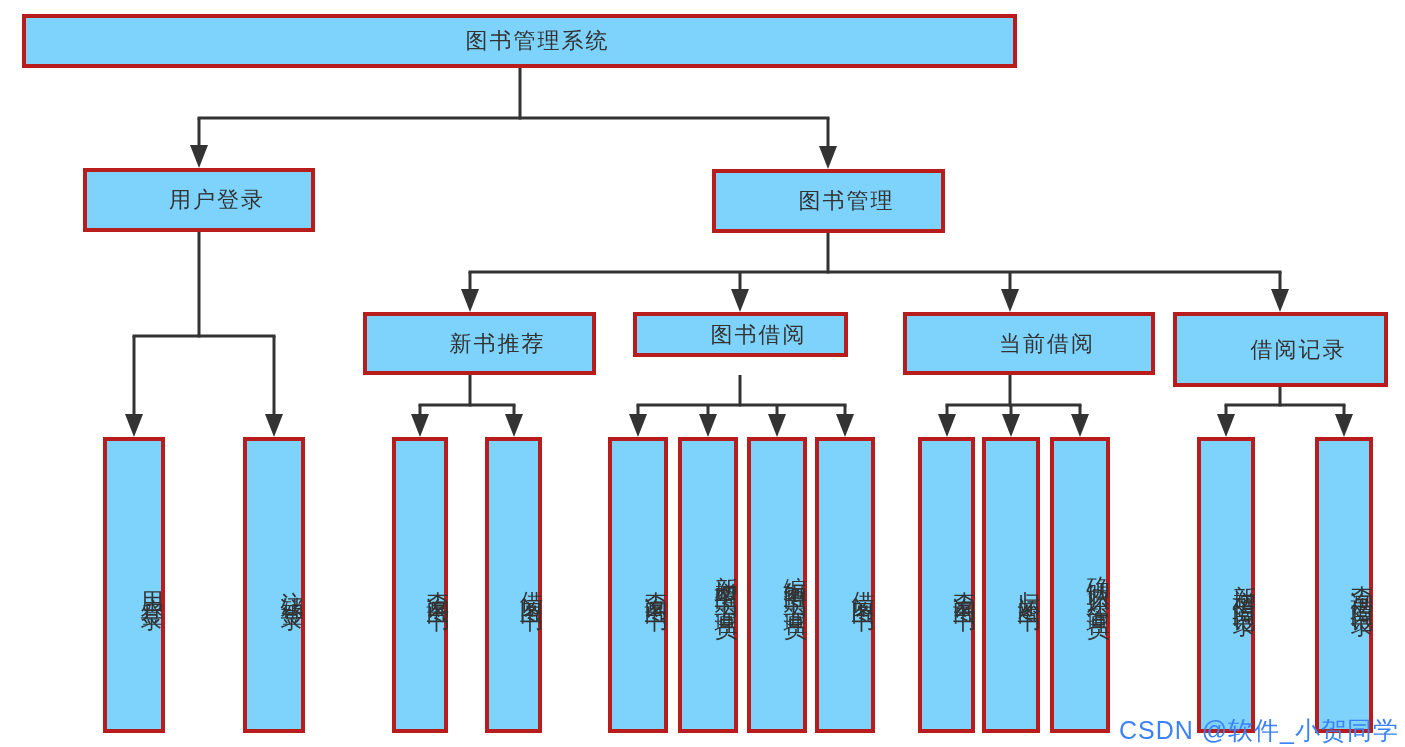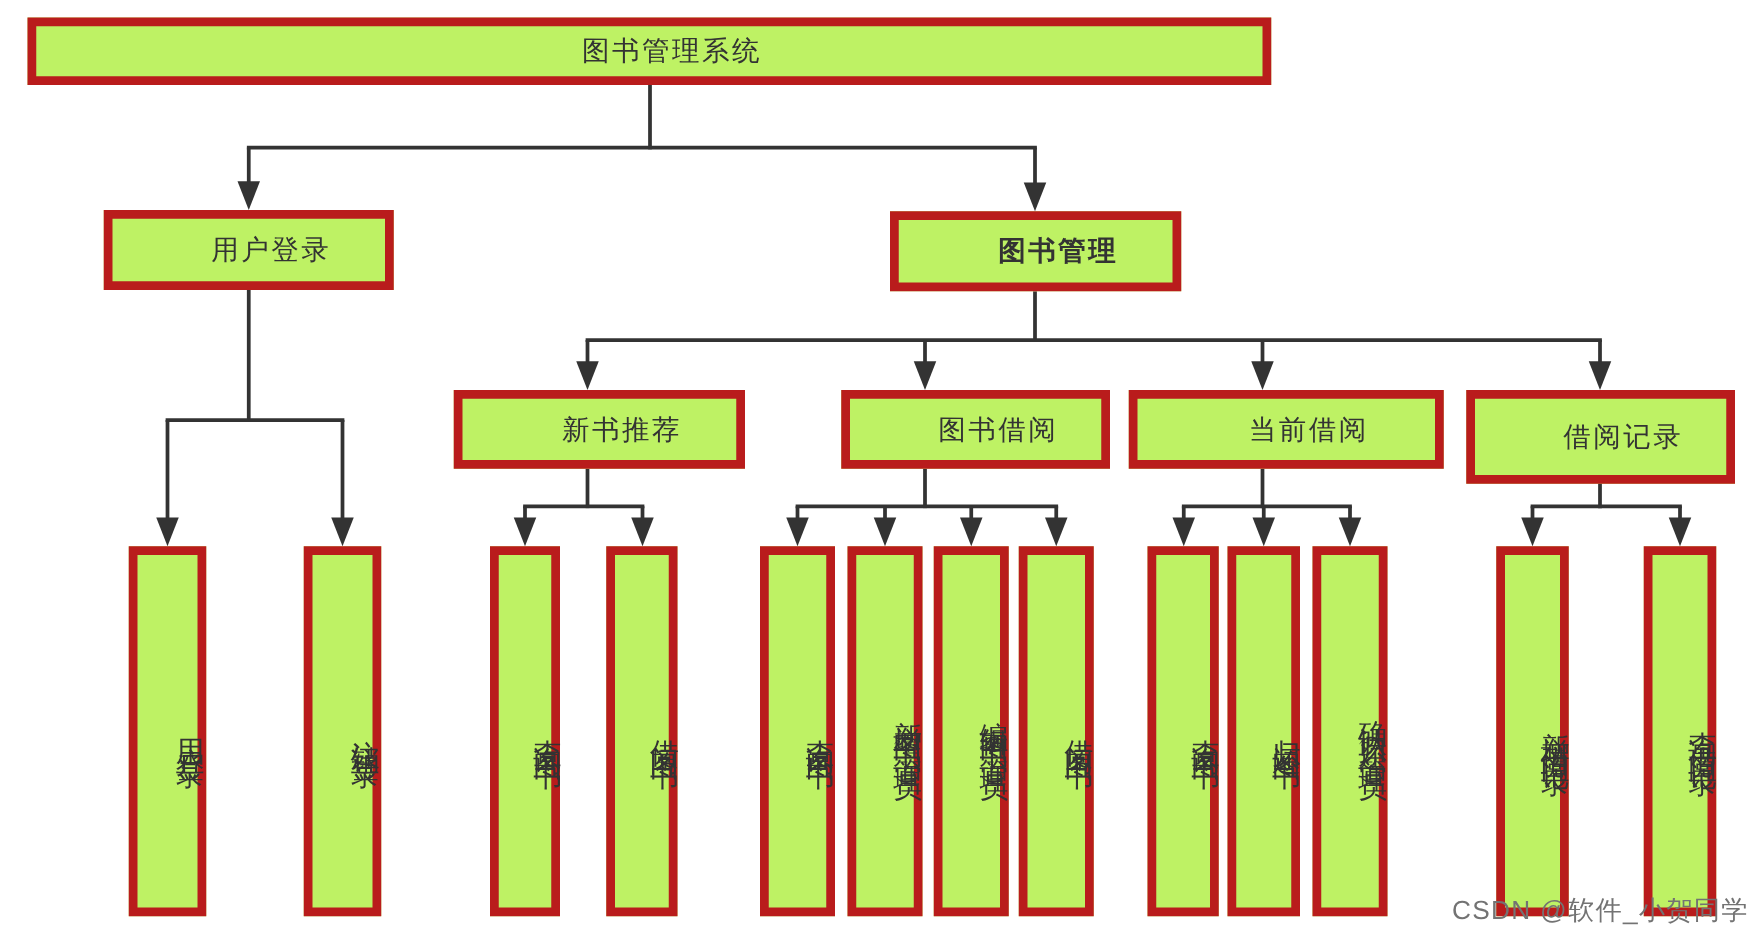--- a/index.html
+++ b/index.html
@@ -12,22 +12,22 @@
     font-family: "Liberation Sans", "DejaVu Sans", sans-serif;
   }
   #edges {
     position: absolute;
     left: 0; top: 0;
     z-index: 0;
   }
   .node {
     position: absolute;
     box-sizing: border-box;
-    border: 7px solid #b91c1c;
-    background: #bef264;
+    border: 4px solid #b91c1c;
+    background: #7dd3fc;
     color: #333333;
     display: flex;
     align-items: center;
     justify-content: center;
     z-index: 1;
     font-size: 22px;
     letter-spacing: 2px;
     white-space: nowrap;
     padding-left: 36px;
   }
@@ -37,23 +37,23 @@
     font-size: 23px;
     letter-spacing: 6px;
     line-height: 1;
     white-space: normal;
   }
   .watermark {
     position: absolute;
     right: 6px;
     top: 714px;
     z-index: 3;
-    font-size: 21px;
+    font-size: 25px;
     letter-spacing: 1px;
-    color: #737373;
+    color: #3b82f6;
     white-space: nowrap;
   }
 </style>
 </head>
 <body>
 
 <div class="canvas">
 
   <svg id="edges" width="1405" height="747">
       <line x1="520" y1="68" x2="520" y2="119.5" stroke="#333333" stroke-width="3"></line>
@@ -106,24 +106,24 @@
       <polygon points="1071,414 1089,414 1080,437" fill="#333333"></polygon>
       <line x1="1226" y1="405" x2="1226" y2="417" stroke="#333333" stroke-width="3"></line>
       <polygon points="1217,414 1235,414 1226,437" fill="#333333"></polygon>
       <line x1="1344" y1="405" x2="1344" y2="417" stroke="#333333" stroke-width="3"></line>
       <polygon points="1335,414 1353,414 1344,437" fill="#333333"></polygon>
     </svg>
 
   <div class="node" style="left:22px; top:14px; width:995px; height:54px;">图书管理系统</div>
 
   <div class="node" style="left:83px; top:168px; width:232px; height:64px;">用户登录</div>
-  <div class="node" style="left:712px; top:169px; width:233px; height:64px;font-weight:bold;">图书管理</div>
+  <div class="node" style="left:712px; top:169px; width:233px; height:64px;">图书管理</div>
 
   <div class="node" style="left:363px; top:312px; width:233px; height:63px;">新书推荐</div>
-  <div class="node" style="left:633px; top:312px; width:215px; height:63px;margin-left:40px;">图书借阅</div>
+  <div class="node" style="left:633px; top:312px; width:215px; height:45px;">图书借阅</div>
   <div class="node" style="left:903px; top:312px; width:252px; height:63px;">当前借阅</div>
   <div class="node" style="left:1173px; top:312px; width:215px; height:75px;">借阅记录</div>
 
   <div class="node leaf" style="left:103px; top:437px; width:62px; height:296px;">用户登录</div>
   <div class="node leaf" style="left:243px; top:437px; width:62px; height:296px;">注销登录</div>
 
   <div class="node leaf" style="left:392px; top:437px; width:56px; height:296px;">查询图书</div>
   <div class="node leaf" style="left:485px; top:437px; width:57px; height:296px;">借阅图书</div>
 
   <div class="node leaf" style="left:608px; top:437px; width:60px; height:296px;">查询图书</div>

